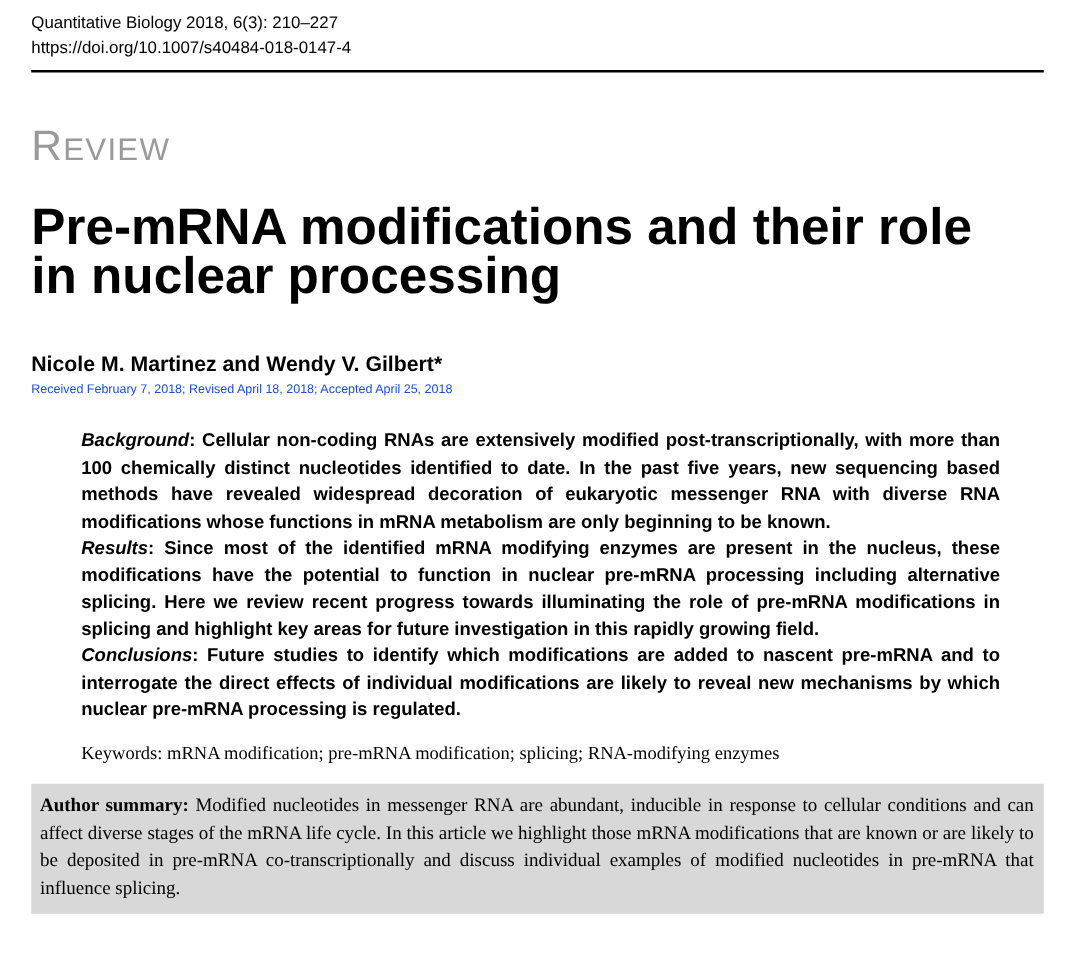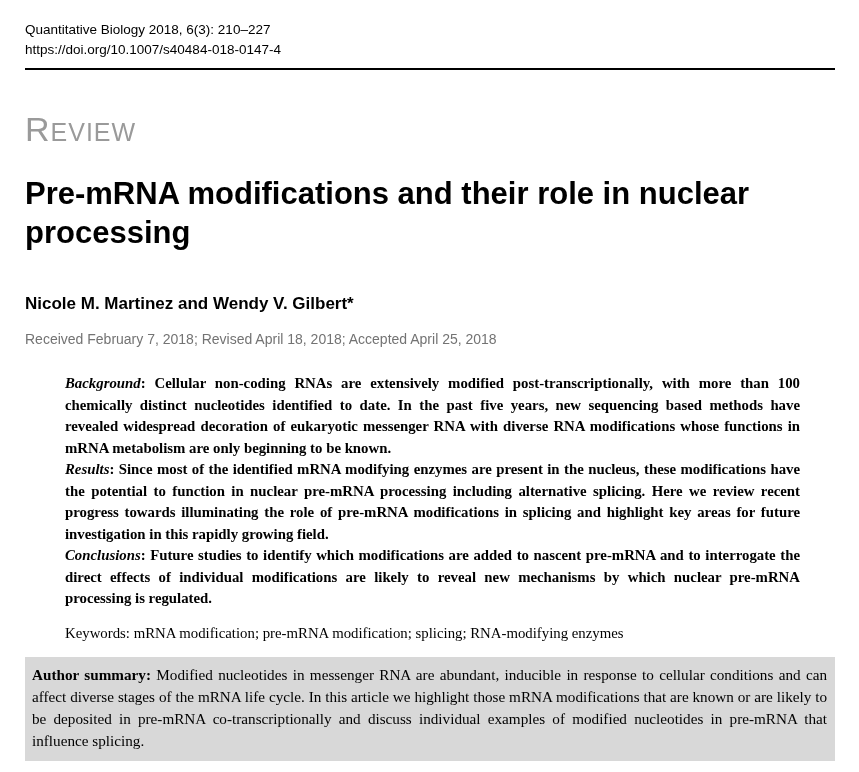--- a/index.html
+++ b/index.html
@@ -8,21 +8,21 @@
     height: 772px;
     background: #ffffff;
     color: #111111;
     font-family: "Liberation Sans", sans-serif;
     overflow: hidden;
   }
   .page {
     box-sizing: border-box;
     width: 859px;
     height: 772px;
-    padding: 20px 24px 0 25px;
+    padding: 8px 24px 0 25px;
   }
   .journal-header {
     font-size: 13.5px;
     line-height: 20px;
     color: #000000;
   }
   .rule {
     border: none;
     border-top: 2px solid #000000;
     margin: 8px 0 0 0;
@@ -30,46 +30,46 @@
   .review-label {
     margin-top: 42px;
     color: #9a9a9a;
     letter-spacing: 1px;
     line-height: 1;
   }
   .review-first { font-size: 34px; }
   .review-rest  { font-size: 25px; margin-top: 36px; }
   .title {
     margin: 28px 0 0 0;
-    font-size: 31px;
+    font-size: 41px;
     font-weight: bold;
     line-height: 39px;
     max-width: 760px;
     color: #000000;
   }
   .authors {
     margin-top: 42px;
     font-size: 17px;
     font-weight: bold;
     color: #000000;
   }
   .affil {
     margin-top: 30px;
     font-size: 14px;
     line-height: 20px;
     color: #000000;
   }
   .history {
-    margin-top: 17px;
-    font-size: 14px;
-    color: #737373;
+    margin-top: 4px;
+    font-size: 10px;
+    color: #1d4ed8;
   }
   .abstract {
     margin: 26px 35px 0 40px;
-    font-family: Liberation Serif, serif;
+    font-family: Liberation Sans, sans-serif;
     font-weight: bold;
     font-size: 14.8px;
     line-height: 21.5px;
     text-align: justify;
     color: #000000;
   }
   .abstract p { margin: 0; }
   .abs-label { font-style: italic; }
   .keywords {
     margin: 15px 35px 0 40px;

